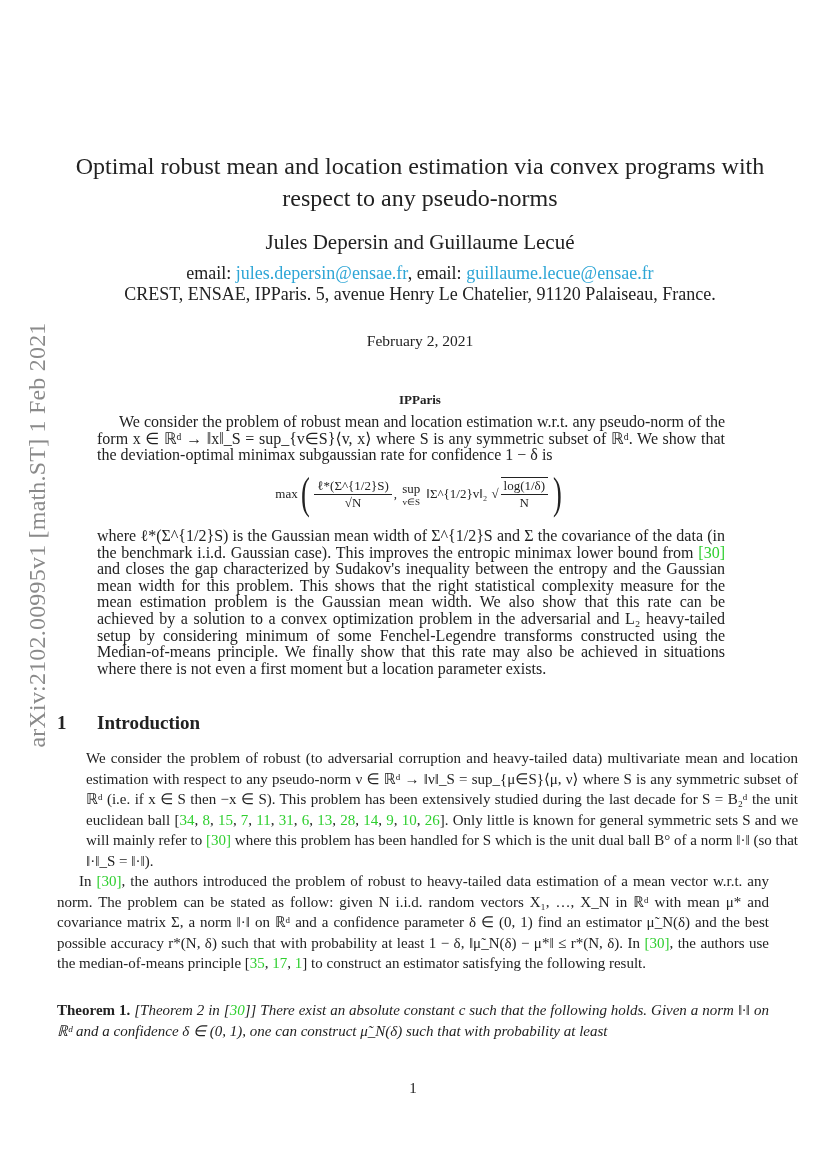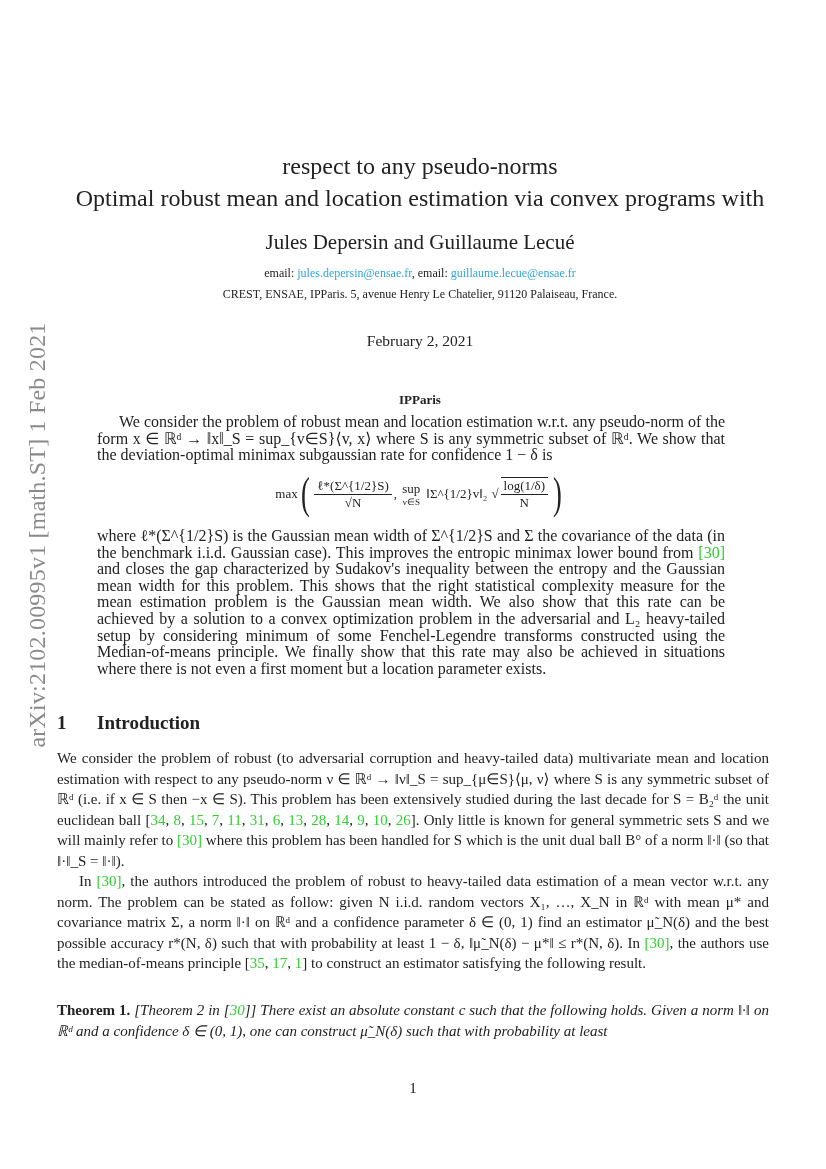--- a/index.html
+++ b/index.html
@@ -22,21 +22,21 @@
     position: absolute; left: 60px; top: 150px; width: 720px;
     text-align: center; font-family: "Liberation Serif", serif;
     font-size: 24px; line-height: 32px; color: #222;
   }
   .authors {
     position: absolute; left: 60px; top: 230px; width: 720px; text-align: center;
     font-family: "Liberation Serif", serif; font-size: 21px;
   }
   .contact {
     position: absolute; left: 60px; top: 263px; width: 720px; text-align: center;
-    font-family: "Liberation Serif", serif; font-size: 12px; line-height: 21px;
+    font-family: "Liberation Serif", serif; font-size: 18px; line-height: 21px;
   }
   .contact a { color: #2ea6d6; text-decoration: none; }
   .date {
     position: absolute; left: 60px; top: 332px; width: 720px; text-align: center;
     font-family: "Liberation Serif", serif; font-size: 15.5px;
   }
   .abstract-title {
     position: absolute; left: 60px; top: 392px; width: 720px; text-align: center;
     font-family: "Liberation Serif", serif; font-weight: bold; font-size: 13px;
   }
@@ -77,22 +77,22 @@
 </head>
 <body>
 
 <div class="page">
 
   <div class="sidebar">
     <span>arXiv:2102.00995v1  [math.ST]  1 Feb 2021</span>
   </div>
 
   <div class="title">
+    <div>Optimal robust mean and location estimation via convex programs with</div>
     <div>respect to any pseudo-norms</div>
-    <div>Optimal robust mean and location estimation via convex programs with</div>
   </div>
 
   <div class="authors">Jules Depersin and Guillaume Lecué</div>
 
   <div class="contact">
     <div>
       <span>email:</span>
       <a href="#">jules.depersin@ensae.fr</a>,
       <span>email:</span>
       <a href="#">guillaume.lecue@ensae.fr</a>
@@ -132,21 +132,21 @@
   <div class="abstract" style="top:528px;">
     <p>
       <span>where ℓ*(Σ^{1/2}S) is the Gaussian mean width of Σ^{1/2}S and Σ the covariance of the data (in the benchmark i.i.d. Gaussian case). This improves the entropic minimax lower bound from </span><span class="cite">[30]</span><span> and closes the gap characterized by Sudakov's inequality between the entropy and the Gaussian mean width for this problem. This shows that the right statistical complexity measure for the mean estimation problem is the Gaussian mean width. We also show that this rate can be achieved by a solution to a convex optimization problem in the adversarial and L₂ heavy-tailed setup by considering minimum of some Fenchel-Legendre transforms constructed using the Median-of-means principle. We finally show that this rate may also be achieved in situations where there is not even a first moment but a location parameter exists.</span>
     </p>
   </div>
 
   <div class="section">
     <span class="num">1</span><span>Introduction</span>
   </div>
 
-  <div class="body" style="top:748px;">
+  <div class="body" style="top:748px;margin-left:29px;">
     <p>
       <span>We consider the problem of robust (to adversarial corruption and heavy-tailed data) multivariate mean and location estimation with respect to any pseudo-norm ν ∈ ℝᵈ → ‖ν‖_S = sup_{μ∈S}⟨μ, ν⟩ where S is any symmetric subset of ℝᵈ (i.e. if x ∈ S then −x ∈ S). This problem has been extensively studied during the last decade for S = B₂ᵈ the unit euclidean ball [</span><span class="cite">34</span>, <span class="cite">8</span>, <span class="cite">15</span>, <span class="cite">7</span>, <span class="cite">11</span>, <span class="cite">31</span>, <span class="cite">6</span>, <span class="cite">13</span>, <span class="cite">28</span>, <span class="cite">14</span>, <span class="cite">9</span>, <span class="cite">10</span>, <span class="cite">26</span><span>]. Only little is known for general symmetric sets S and we will mainly refer to </span><span class="cite">[30]</span><span> where this problem has been handled for S which is the unit dual ball B° of a norm ‖·‖ (so that ‖·‖_S = ‖·‖).</span>
     </p>
   </div>
 
   <div class="body" style="top:871px;">
     <p class="indent">
       <span>In </span><span class="cite">[30]</span><span>, the authors introduced the problem of robust to heavy-tailed data estimation of a mean vector w.r.t. any norm. The problem can be stated as follow: given N i.i.d. random vectors X₁, …, X_N in ℝᵈ with mean μ* and covariance matrix Σ, a norm ‖·‖ on ℝᵈ and a confidence parameter δ ∈ (0, 1) find an estimator μ̃_N(δ) and the best possible accuracy r*(N, δ) such that with probability at least 1 − δ, ‖μ̃_N(δ) − μ*‖ ≤ r*(N, δ). In </span><span class="cite">[30]</span><span>, the authors use the median-of-means principle [</span><span class="cite">35</span>, <span class="cite">17</span>, <span class="cite">1</span><span>] to construct an estimator satisfying the following result.</span>
     </p>
   </div>

